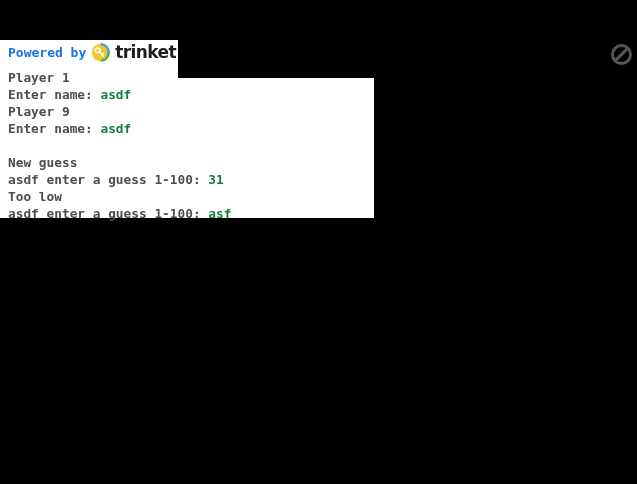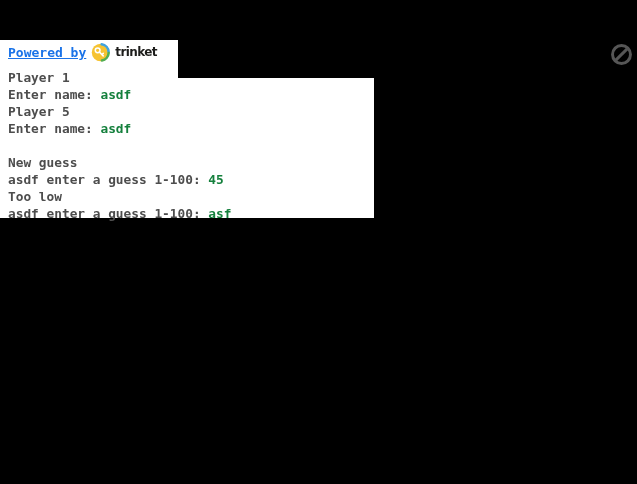--- a/index.html
+++ b/index.html
@@ -3,24 +3,24 @@
 <meta charset="utf-8">
 <style>
   html,body{margin:0;padding:0;background:#000;}
   .stage{position:relative;width:637px;height:484px;background:#000;overflow:hidden;
          font-family:"DejaVu Sans Mono","Liberation Mono",monospace;}
   
   .badge-panel{position:absolute;left:0;top:40px;width:178px;height:38px;background:#ffffff;}
   .console-panel{position:absolute;left:0;top:78px;width:374px;height:140px;background:#ffffff;}
   
   .badge-row{position:absolute;left:8px;top:42px;height:20px;display:flex;align-items:center;gap:5px;}
-  .powered-by{color:#1a73e8;font-weight:bold;font-size:13px;letter-spacing:0px;white-space:pre;text-decoration:underline;}
+  .powered-by{color:#1a73e8;font-weight:bold;font-size:13px;letter-spacing:0px;white-space:pre;}
   .logo{width:19px;height:19px;display:block;}
   .brand{color:#1d1d1b;font-family:"DejaVu Sans","Liberation Sans",sans-serif;
-         font-weight:bold;font-size:12px;letter-spacing:-0.6px;}
+         font-weight:bold;font-size:17px;letter-spacing:-0.6px;}
   
   .console-text{position:absolute;left:8px;top:69px;font-size:12.8px;font-weight:bold;}
   .line{height:17px;line-height:17px;white-space:pre;}
   .out{color:#4d4d4d;}
   .in{color:#15803d;}
   
   .blocked{position:absolute;left:610px;top:43px;width:23px;height:23px;}
 </style>
 </head>
 <body>
@@ -39,25 +39,25 @@
       <path d="M22.3 12.8 A10.4 10.4 0 0 1 13.8 22.2" fill="none" stroke="#52ae52" stroke-width="3.2" stroke-linecap="round"></path>
       <circle cx="8.4" cy="9.2" r="3" fill="none" stroke="#ffffff" stroke-width="1.9"></circle>
       <path d="M10.6 11.4 L15.4 16.2 M13.9 14.7 L15.5 13.1" fill="none" stroke="#ffffff" stroke-width="2" stroke-linecap="round"></path>
     </svg>
     <span class="brand">trinket</span>
   </div>
 
   <div class="console-text">
     <div class="line"><span class="out">Player 1</span><span class="in"></span></div>
     <div class="line"><span class="out">Enter name: </span><span class="in">asdf</span></div>
-    <div class="line"><span class="out">Player 5</span><span class="in"></span></div>
+    <div class="line"><span class="out">Player 9</span><span class="in"></span></div>
     <div class="line"><span class="out">Enter name: </span><span class="in">asdf</span></div>
     <div class="line"><span class="out"></span></div>
     <div class="line"><span class="out">New guess</span><span class="in"></span></div>
-    <div class="line"><span class="out">asdf enter a guess 1-100: </span><span class="in">45</span></div>
+    <div class="line"><span class="out">asdf enter a guess 1-100: </span><span class="in">31</span></div>
     <div class="line"><span class="out">Too low</span><span class="in"></span></div>
     <div class="line"><span class="out">asdf enter a guess 1-100: </span><span class="in">asf</span></div>
   </div>
 
   <svg class="blocked" viewBox="0 0 22 22">
     <circle cx="11" cy="11" r="8.6" fill="none" stroke="#565656" stroke-width="2.8"></circle>
     <line x1="5.6" y1="16.4" x2="16.4" y2="5.6" stroke="#565656" stroke-width="2.8"></line>
   </svg>
 
 </div>

